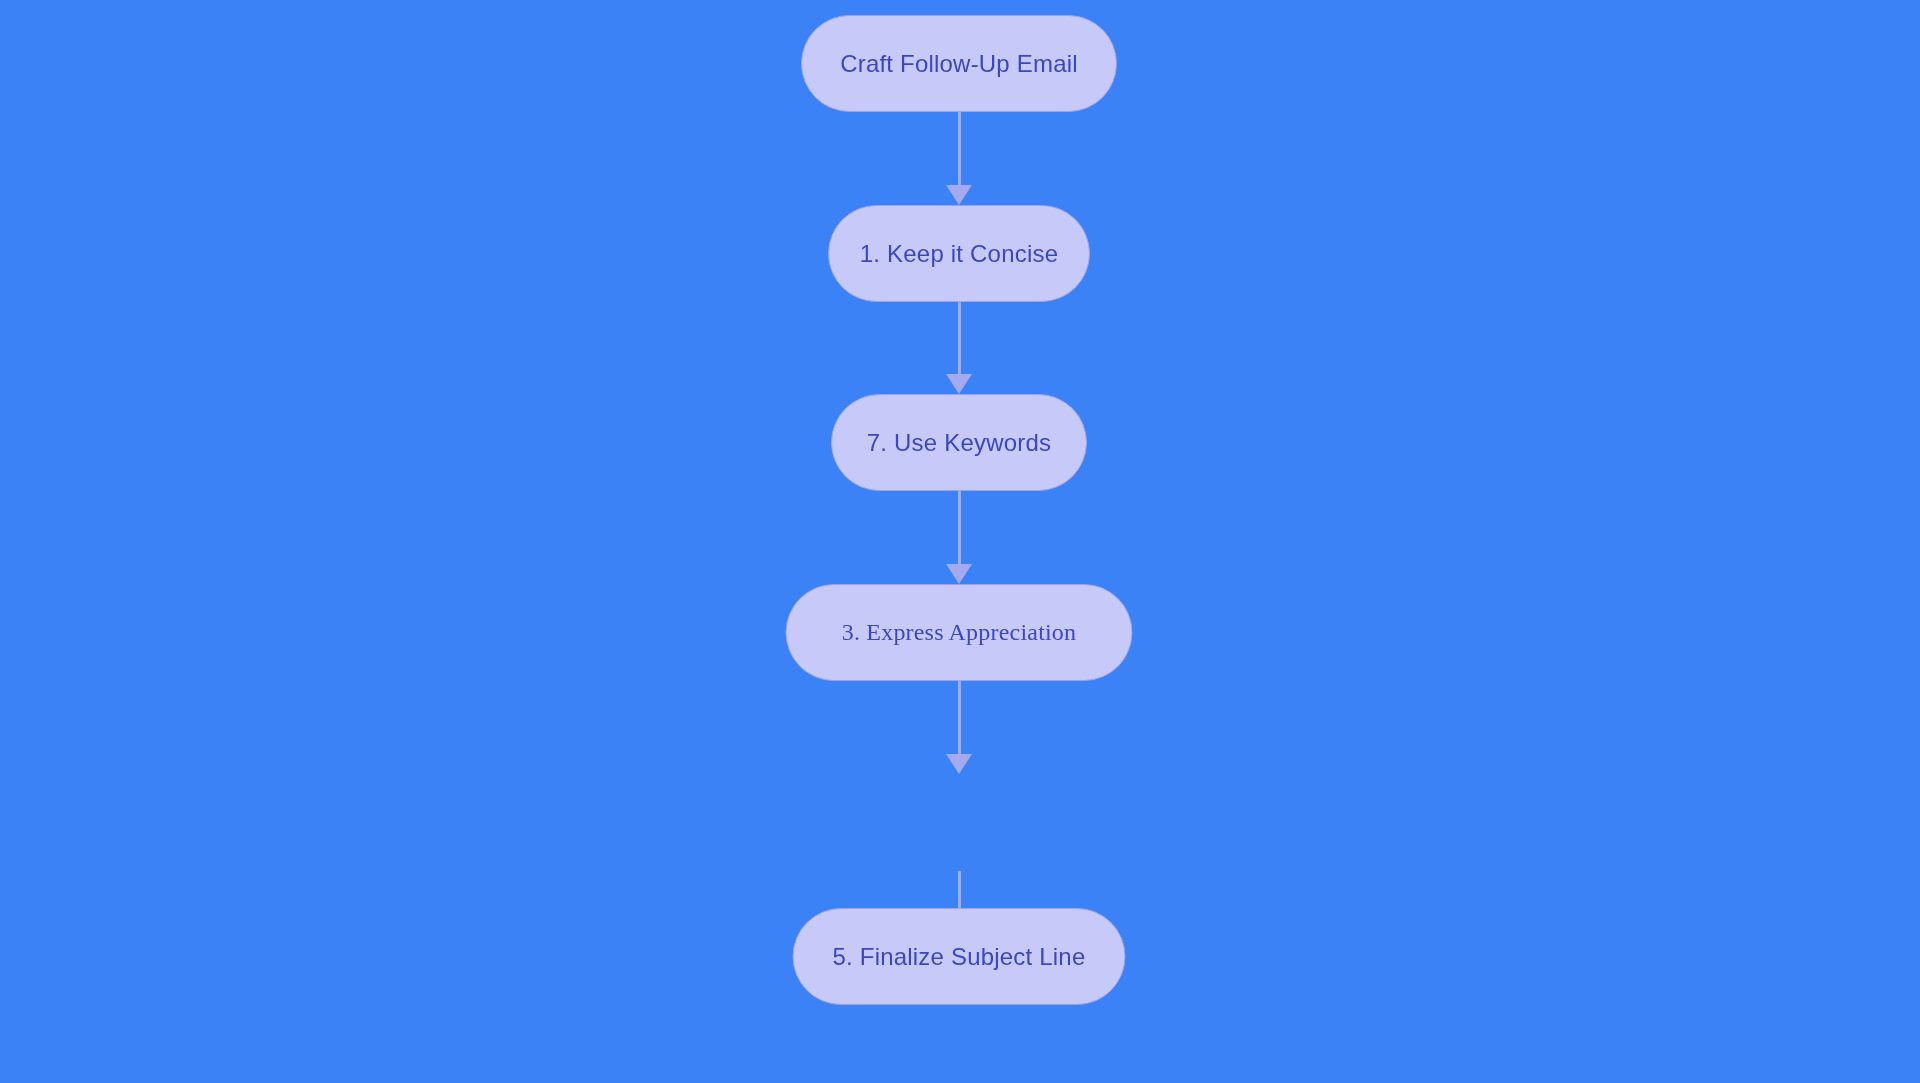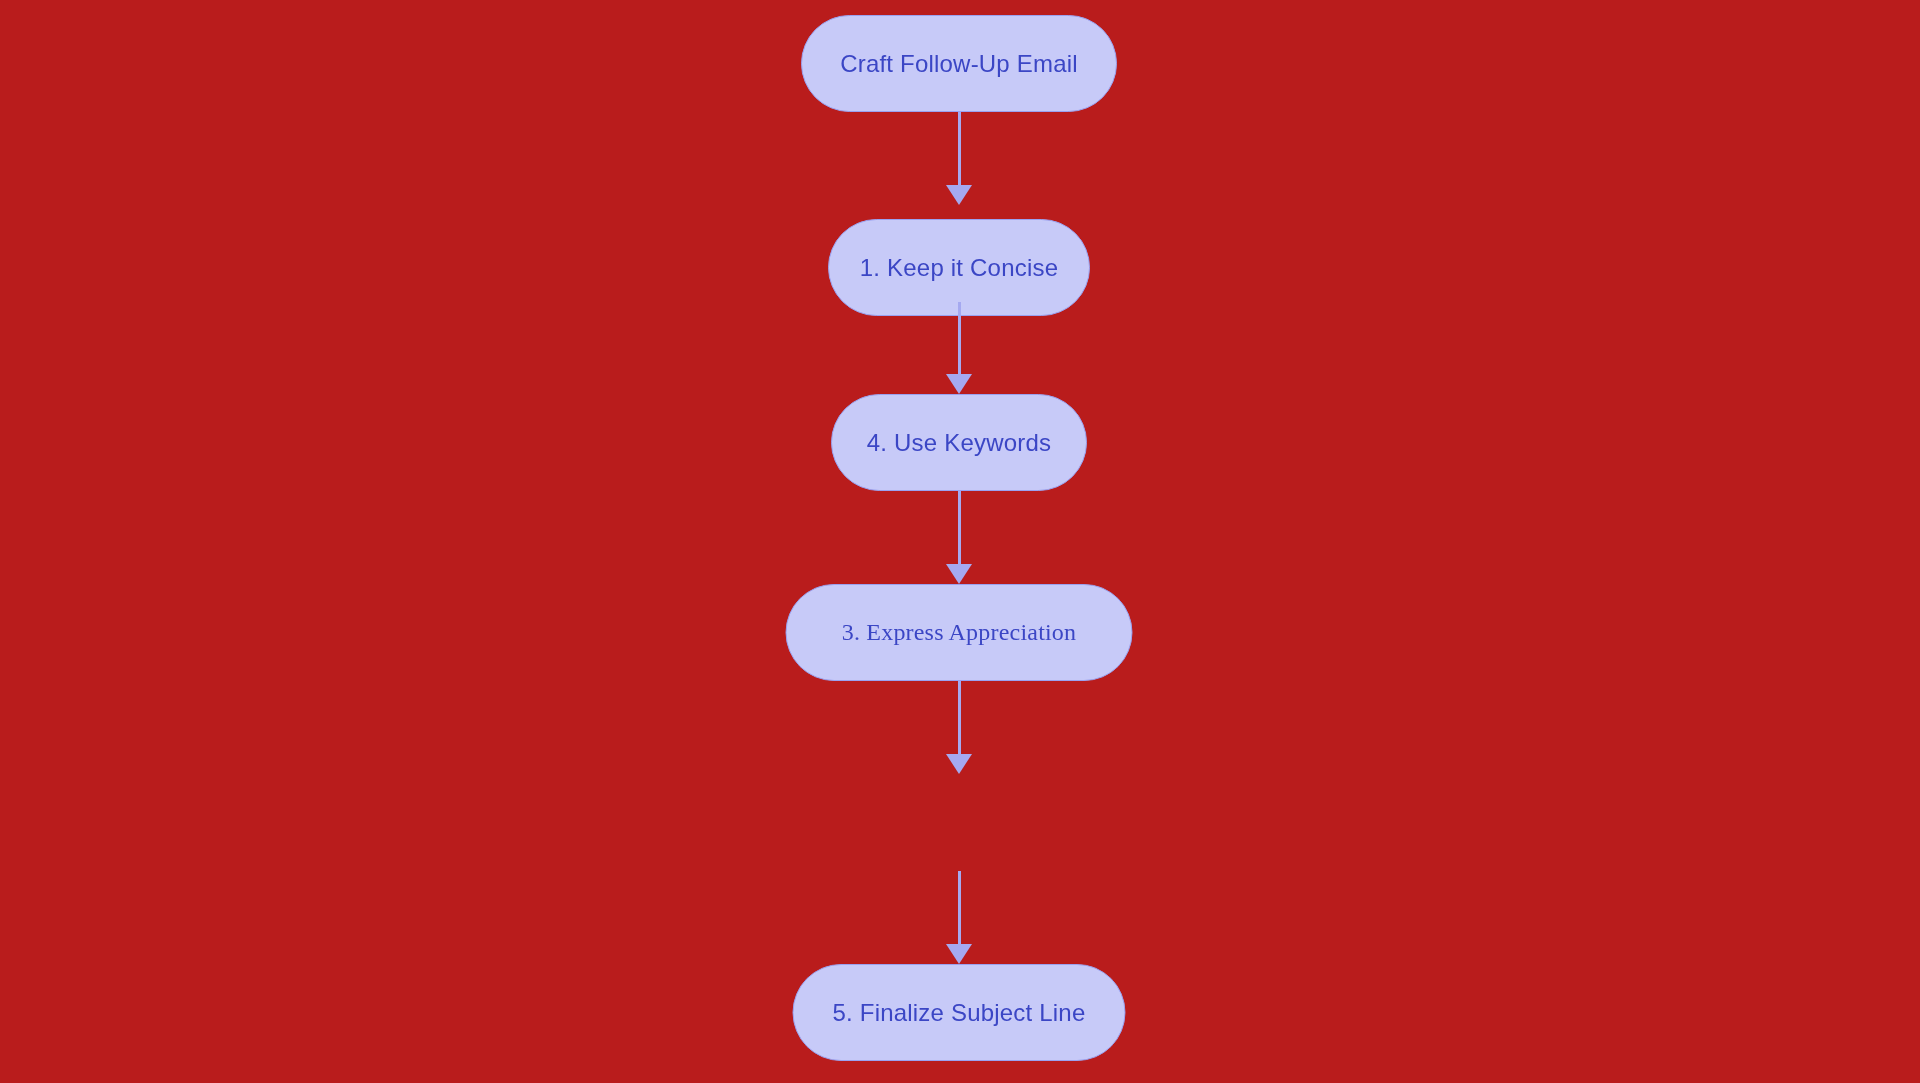--- a/index.html
+++ b/index.html
@@ -5,21 +5,21 @@
   html, body {
     margin: 0;
     padding: 0;
     background: #ffffff;
     font-family: "Liberation Sans", "DejaVu Sans", sans-serif;
   }
   .canvas {
     position: relative;
     width: 1920px;
     height: 1083px;
-    background: #b91c1c;
+    background: #3b82f6;
     overflow: hidden;
   }
   .flow-node {
     position: absolute;
     left: 959px;
     transform: translateX(-50%);
     height: 97px;
     border-radius: 48.5px;
     background: #c7caf8;
     border: 1.5px solid #9aa2f1;
@@ -27,25 +27,25 @@
     display: flex;
     align-items: center;
     justify-content: center;
     color: #3b46c5;
     font-size: 24px;
     font-weight: 400;
     letter-spacing: 0.2px;
     white-space: nowrap;
   }
   .n1 { top: 15px;  width: 316px; }
-  .n2 { top: 219px; width: 262px; }
+  .n2 { top: 205px; width: 262px; }
   .n3 { top: 394px; width: 256px; }
   .n4 { top: 584px; width: 347px; font-family: Liberation Serif, serif; }
   .n5 { top: 774px; width: 231px; }
-  .n6 { top: 964px; width: 333px; }
+  .n6 { top: 908px; width: 333px; }
 
   .flow-connector {
     position: absolute;
     left: 959px;
     transform: translateX(-50%);
     display: flex;
     flex-direction: column;
     align-items: center;
   }
   .a1 { top: 112px; height: 93px; }
@@ -84,21 +84,21 @@
   <div class="flow-node n2">
     <span>1. Keep it Concise</span>
   </div>
 
   <div class="flow-connector a2">
     <div class="connector-line"></div>
     <div class="connector-head"></div>
   </div>
 
   <div class="flow-node n3">
-    <span>4. Use Keywords</span>
+    <span>7. Use Keywords</span>
   </div>
 
   <div class="flow-connector a3">
     <div class="connector-line"></div>
     <div class="connector-head"></div>
   </div>
 
   <div class="flow-node n4">
     <span>3. Express Appreciation</span>
   </div>

